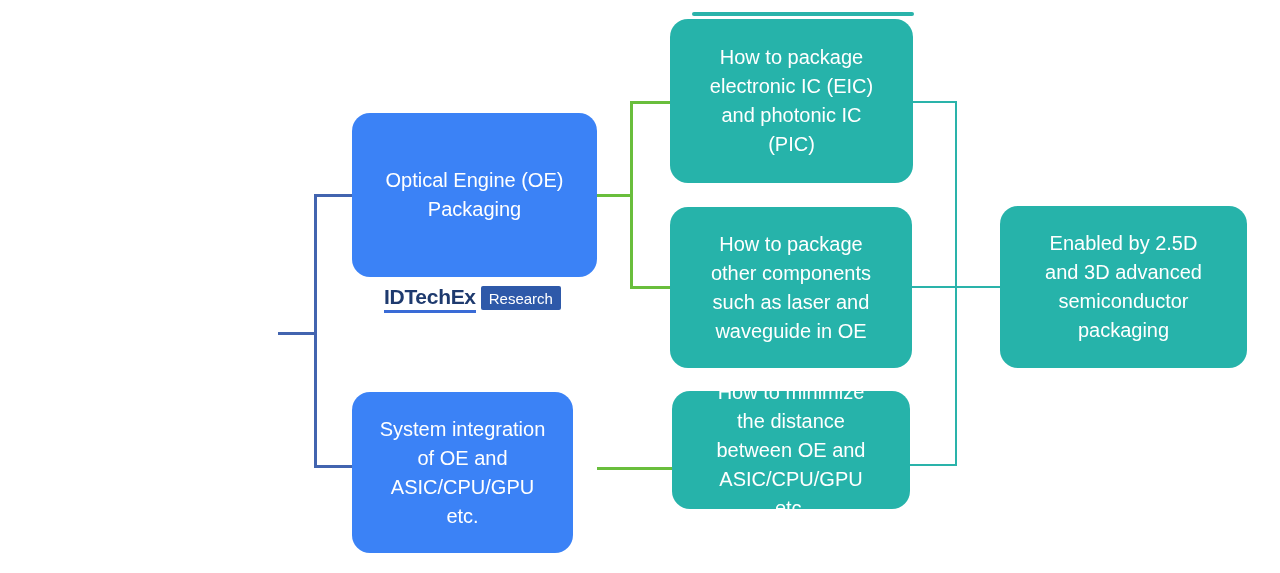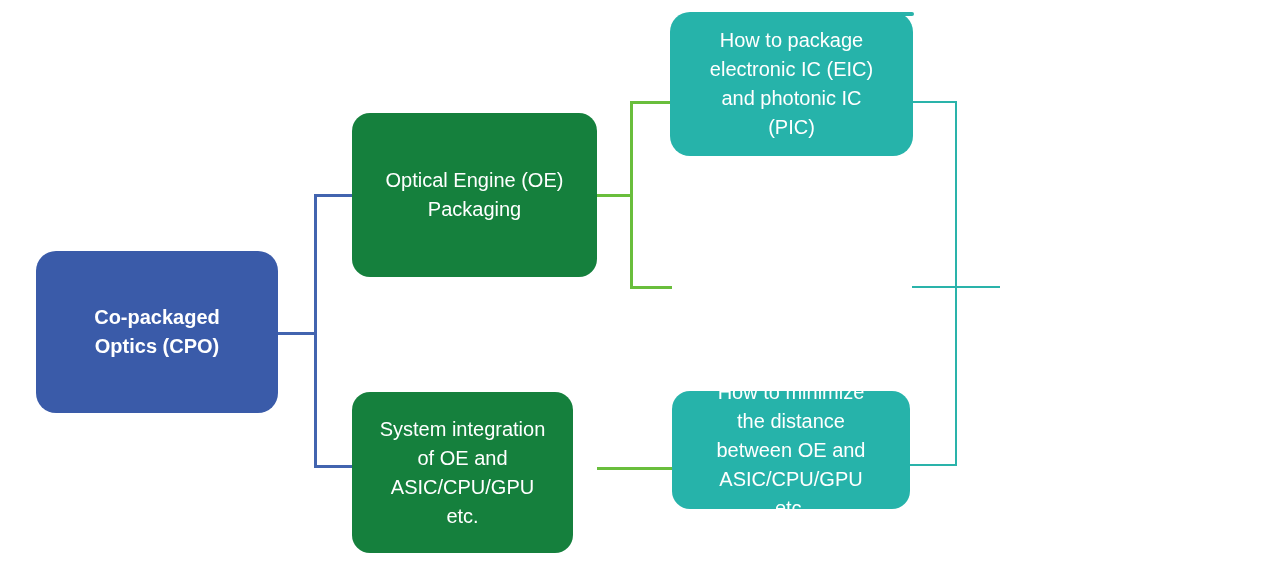--- a/index.html
+++ b/index.html
@@ -6,35 +6,35 @@
   .stage{
     position:relative;width:1280px;height:573px;background:#ffffff;overflow:hidden;
     font-family:"Liberation Sans","DejaVu Sans",sans-serif;
   }
   .node{
     position:absolute;display:flex;align-items:center;justify-content:center;
     color:#ffffff;text-align:center;font-size:20px;line-height:29px;
   }
   .node .txt{display:block;}
   .blue-node{background:#3A5BA9;border-radius:20px;font-weight:bold;}
-  .green-node{background:#15803d;border-radius:18px;}
+  .green-node{background:#3b82f6;border-radius:18px;}
   .teal-node{background:#26B3AA;border-radius:18px;}
   .seg{position:absolute;}
   .seg.blue{background:#4264AF;}
   .seg.green{background:#69BE3C;}
   .seg.teal{background:#2AB3AA;}
 
   
   #n-root{left:36px;top:251px;width:242px;height:162px;}
   #n-root .txt{max-width:150px;}
   #n-oe{left:352px;top:113px;width:245px;height:164px;}
   #n-oe .txt{max-width:190px;}
   #n-sys{left:352px;top:392px;width:221px;height:161px;}
   #n-sys .txt{max-width:168px;}
-  #n-eic{left:670px;top:12px;width:243px;height:144px;border-radius:20px;}
+  #n-eic{left:670px;top:19px;width:243px;height:164px;}
   #n-eic .txt{max-width:172px;}
   #n-other{left:670px;top:207px;width:242px;height:161px;}
   #n-other .txt{max-width:172px;}
   #n-min{left:672px;top:391px;width:238px;height:118px;}
   #n-min .txt{max-width:172px;}
   #n-enabled{left:1000px;top:206px;width:247px;height:162px;}
   #n-enabled .txt{max-width:172px;}
 
   
   #b-stub{left:278px;top:332px;width:37px;height:3px;}
@@ -83,36 +83,43 @@
   <div id="g-trunk" class="seg green"></div>
   <div id="g-top" class="seg green"></div>
   <div id="g-bot" class="seg green"></div>
   <div id="g-line3" class="seg green"></div>
 
   <div id="t-b1" class="seg teal"></div>
   <div id="t-trunk" class="seg teal"></div>
   <div id="t-b2" class="seg teal"></div>
   <div id="t-b3" class="seg teal"></div>
 
-  <div id="n-root" class="node blue-node">
-    <span class="txt">Co-packaged Optics (CPO)</span>
-  </div>
 
   <div id="n-oe" class="node green-node">
     <span class="txt">Optical Engine (OE) Packaging</span>
   </div>
 
   <div id="n-sys" class="node green-node">
     <span class="txt">System integration of OE and ASIC/CPU/GPU etc.</span>
   </div>
 
   <div id="n-eic" class="node teal-node">
     <span class="txt">How to package electronic IC (EIC) and photonic IC (PIC)</span>
   </div>
 
+  <div id="n-other" class="node teal-node">
+    <span class="txt">How to package other components such as laser and waveguide in OE</span>
+  </div>
 
   <div id="n-min" class="node teal-node">
     <span class="txt">How to minimize the distance between OE and ASIC/CPU/GPU etc.</span>
   </div>
 
+  <div id="n-enabled" class="node teal-node">
+    <span class="txt">Enabled by 2.5D and 3D advanced semiconductor packaging</span>
+  </div>
 
+  <div class="logo">
+    <span class="logo-brand">IDTechEx</span>
+    <span class="logo-tile">Research</span>
+  </div>
 
 </div>
 
 </body></html>

